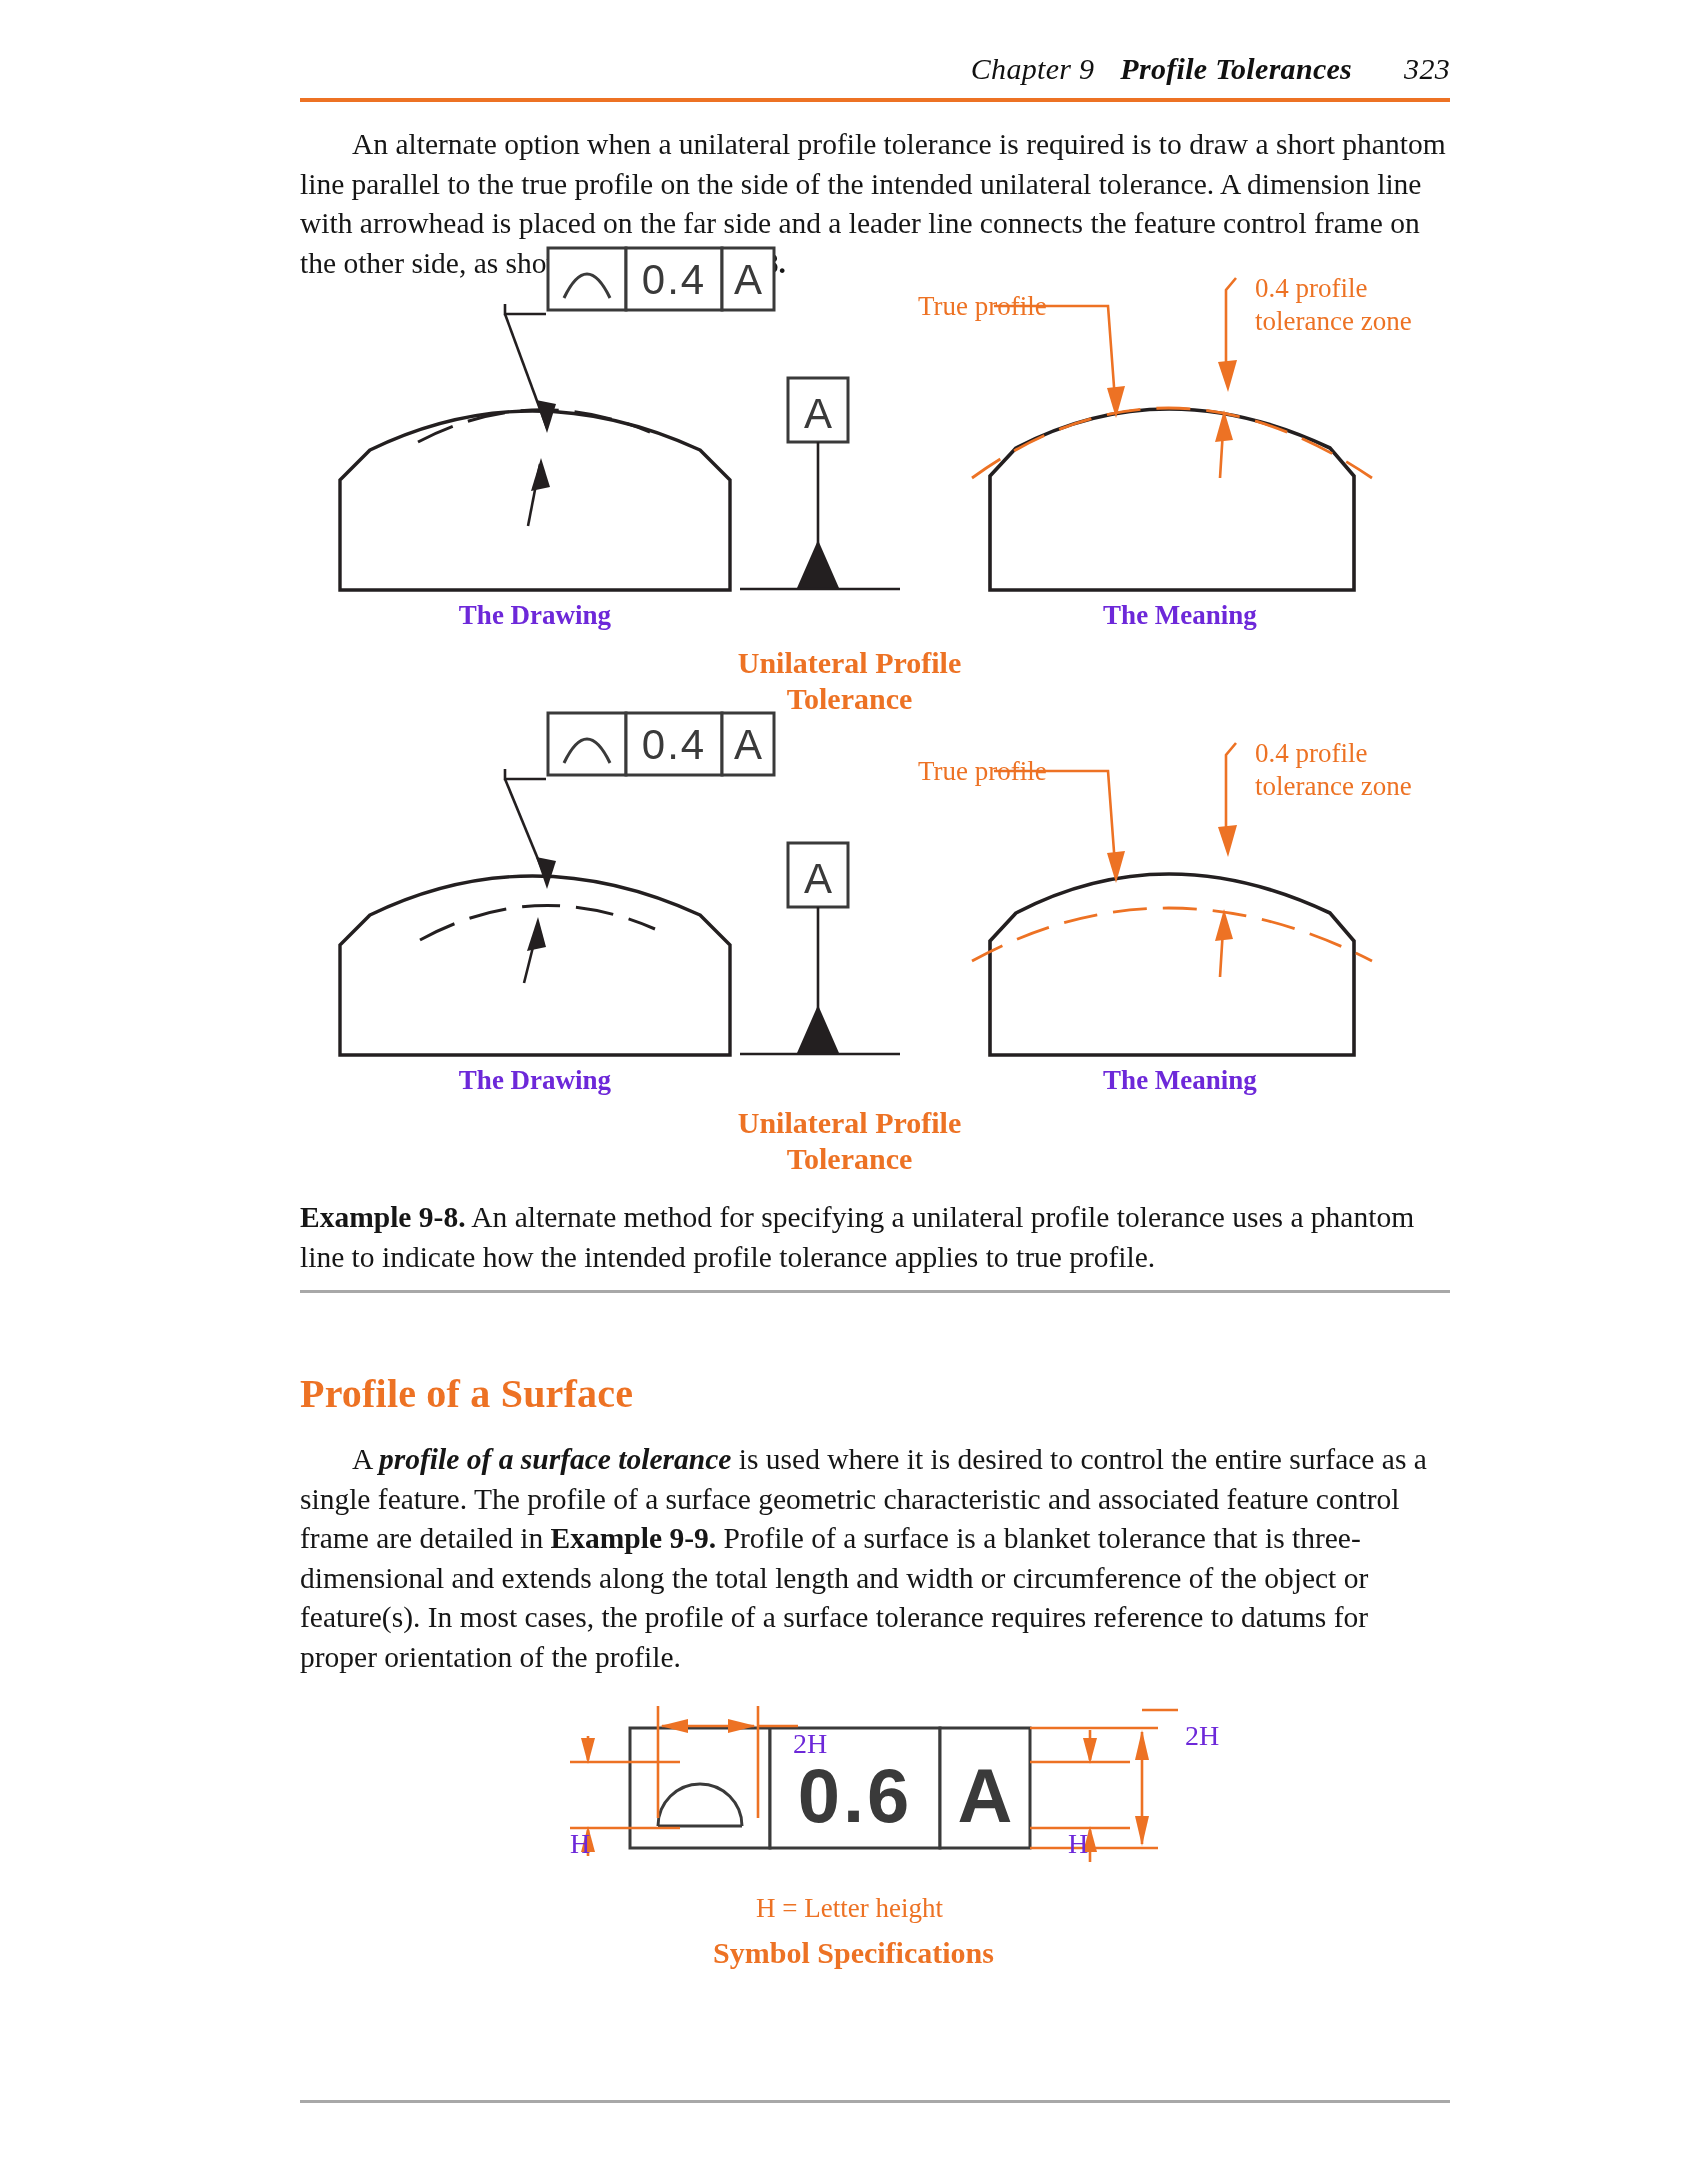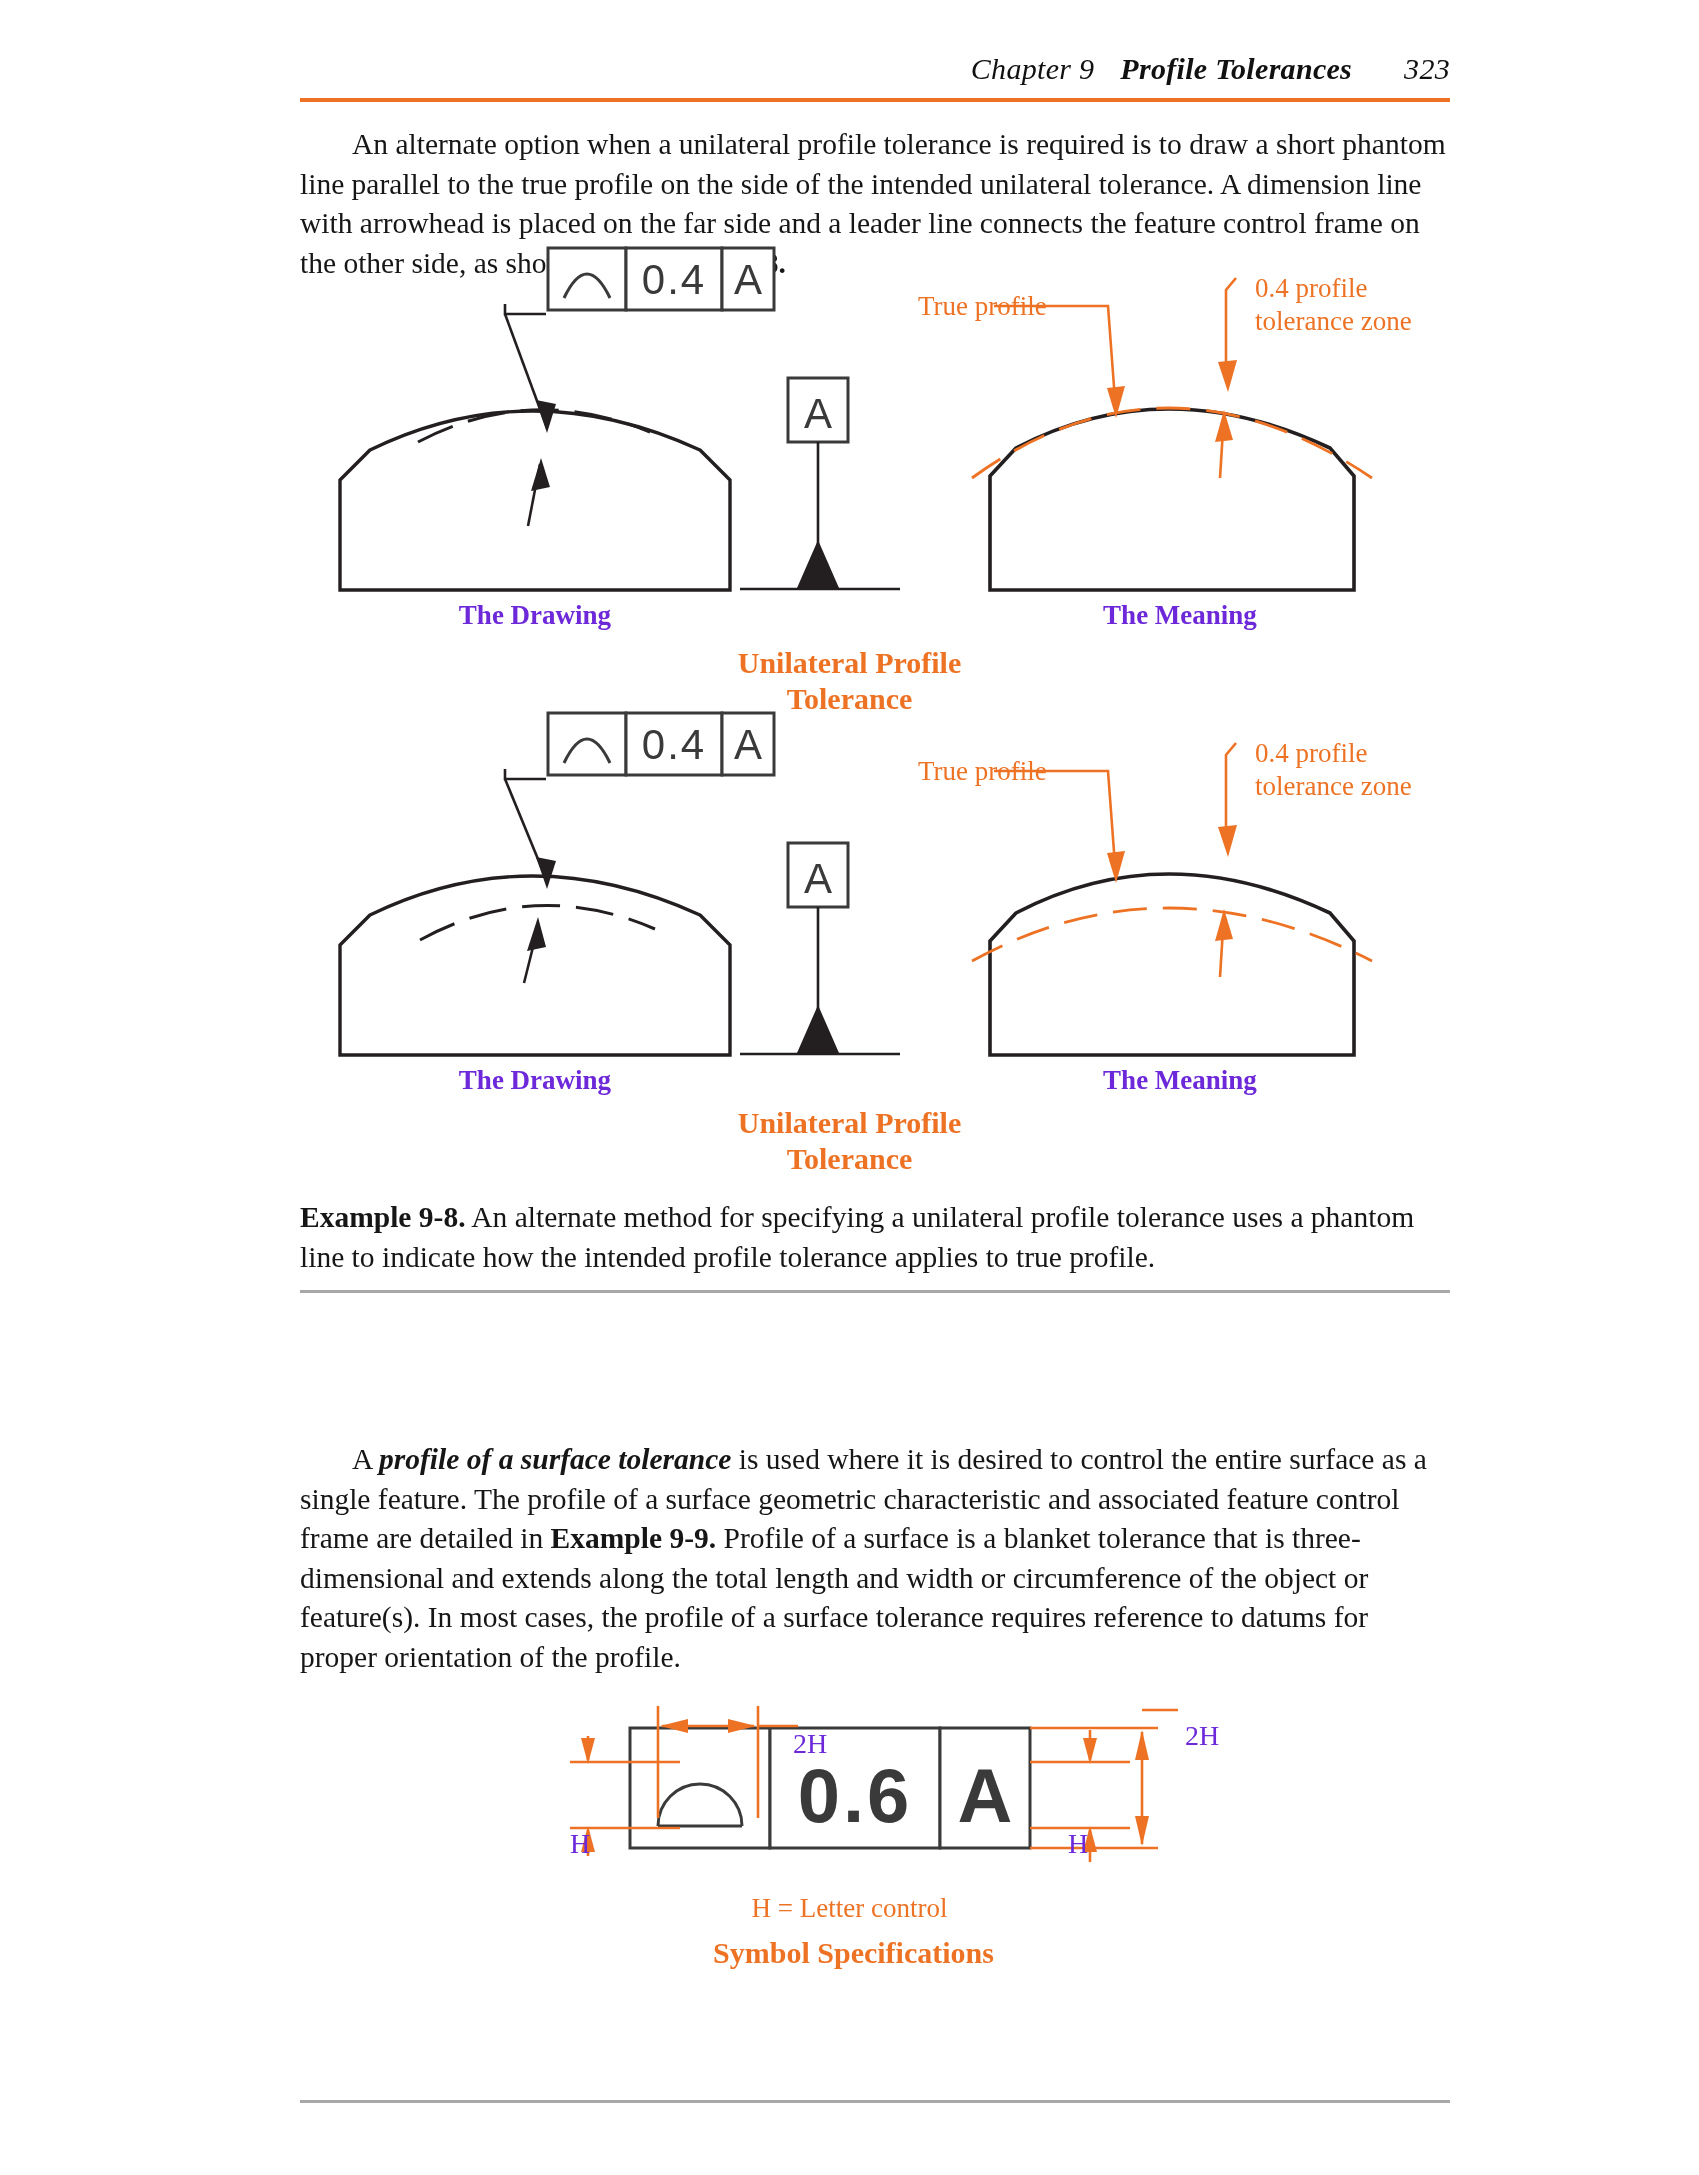--- a/index.html
+++ b/index.html
@@ -238,20 +238,21 @@
   <div class="fig-title" style="left:0px; top:1105px;">
     <div>Unilateral Profile</div>
     <div>Tolerance</div>
   </div>
 
   <div class="caption" style="left:300px; top:1198px; width:1150px;">
     <b class="bd">Example 9-8.</b><span> An alternate method for specifying a unilateral profile tolerance uses a phantom line to indicate how the intended profile tolerance applies to true profile.</span>
   </div>
   <div class="grayrule" style="left:300px; top:1290px; width:1150px;"></div>
 
+  <div class="sect-head" style="left:300px; top:1370px;">Profile of a Surface</div>
 
   <div class="para" style="left:300px; top:1440px; width:1150px;">
     <span class="ind"></span><span>A </span><i class="bit">profile of a surface tolerance</i><span> is used where it is desired to control the entire surface as a single feature. The profile of a surface geometric characteristic and associated feature control frame are detailed in </span><b class="bd">Example 9-9.</b><span> Profile of a surface is a blanket tolerance that is three-dimensional and extends along the total length and width or circumference of the object or feature(s). In most cases, the profile of a surface tolerance requires reference to datums for proper orientation of the profile.</span>
   </div>
 
   <div class="fig" style="left:530px; top:1690px;font-weight:bold;">
     <svg width="720" height="230" viewBox="0 0 720 230">
 
       <g>
         <rect x="100" y="38" width="140" height="120" fill="#fff" stroke="#3a3a3a" stroke-width="3"></rect>
@@ -296,18 +297,18 @@
         <polygon points="612,156 605,126 619,126"></polygon>
       </g>
     </svg>
   </div>
 
   <div class="orange-dim" style="left:793px; top:1700px;">2H</div>
   <div class="orange-dim" style="left:570px; top:1800px;">H</div>
   <div class="orange-dim" style="left:1068px; top:1800px;">H</div>
   <div class="orange-dim" style="left:1185px; top:1692px;">2H</div>
 
-  <div class="orange-note" style="left:0px; top:1892px; width:1699px; text-align:center;">H = Letter control</div>
+  <div class="orange-note" style="left:0px; top:1892px; width:1699px; text-align:center;">H = Letter height</div>
   <div class="fig-title" style="left:4px; top:1935px;">Symbol Specifications</div>
 
   <div class="grayrule" style="left:300px; top:2100px; width:1150px;"></div>
 
 </div>
 
 </body></html>

